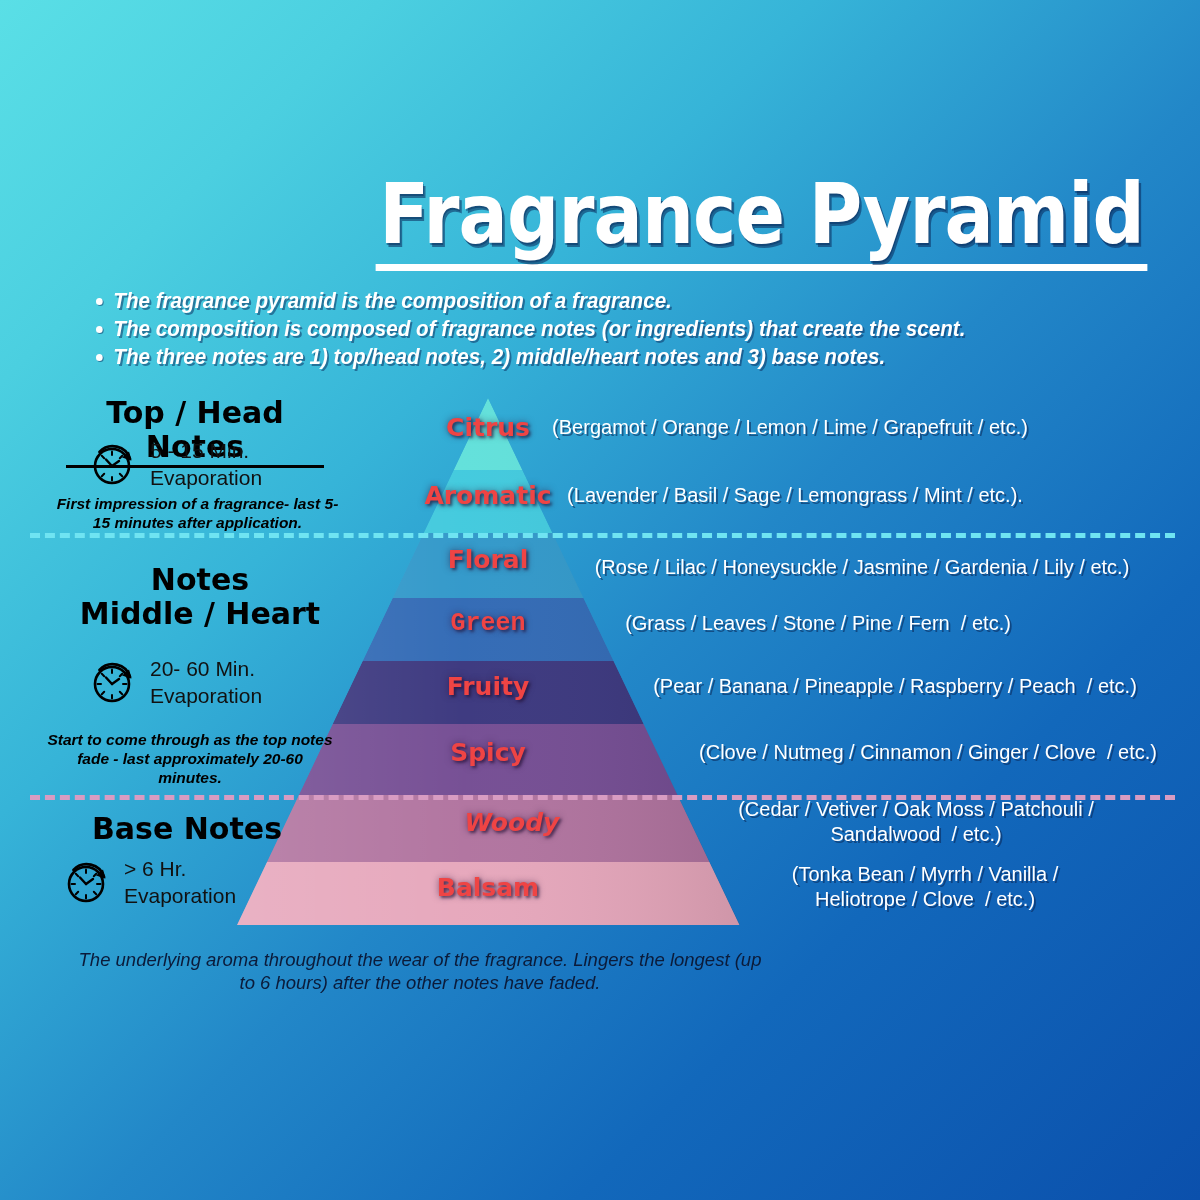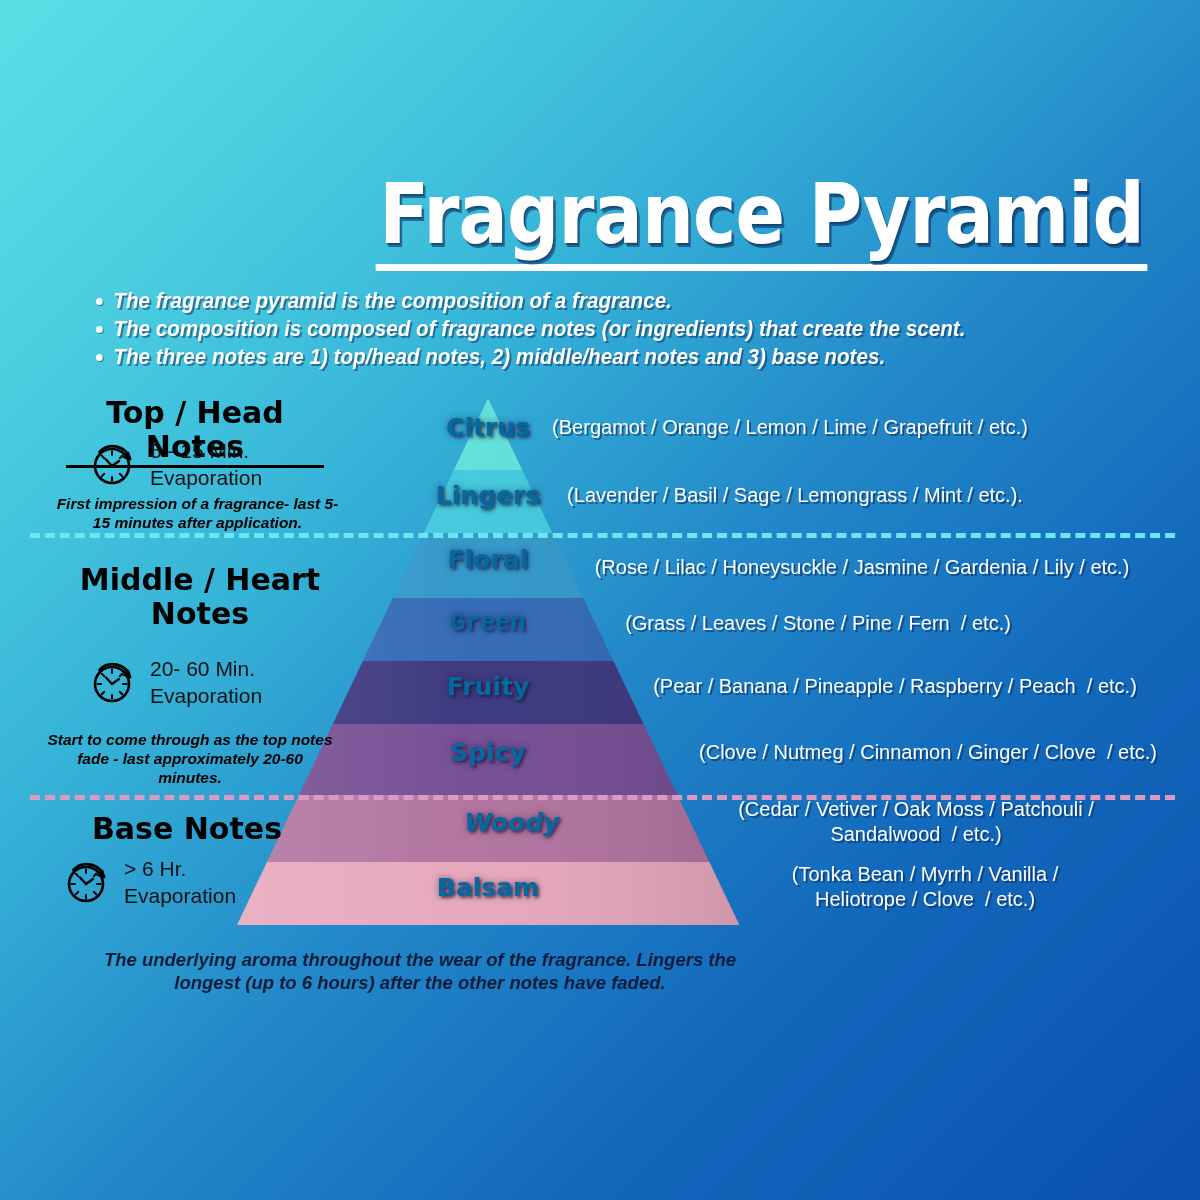--- a/index.html
+++ b/index.html
@@ -67,32 +67,32 @@
 
   .note-caption{
     position:absolute;
     font-style:italic;font-weight:bold;
     font-size:15.5px;line-height:19px;color:#000;
     text-align:center;
   }
 
   .bottom-caption{
     position:absolute;left:70px;top:948px;width:700px;
-    font-style:italic;font-weight:bold;
+    font-style:italic;font-weight:normal;
     font-size:18.5px;line-height:23px;color:#0b1b3a;
     text-align:center;
   }
 
   
   #pyramid{position:absolute;left:0;top:0;width:1200px;height:1200px;pointer-events:none;}
 
   .tier-label{
     position:absolute;
     font-family:"DejaVu Sans", sans-serif;
-    font-weight:bold;color:#0369a1;
+    font-weight:bold;color:#ef4444;
     font-size:25px;line-height:25px;
     text-align:center;white-space:nowrap;
     transform:translate(-50%,-50%);
     text-shadow:0 0 7px rgba(50,20,60,.55), 2px 2px 3px rgba(30,15,50,.6);
   }
   .ing{
     position:absolute;
     color:#ffffff;
     font-size:20px;line-height:25px;
     white-space:pre;
@@ -145,21 +145,21 @@
         <polygon points="332.4231499051233,724 643.5768500948767,724 677.4601518026566,795 298.5398481973434,795" fill="#734b92"></polygon>
         <polygon points="298.5398481973434,795 677.4601518026566,795 709.4345351043644,862 266.56546489563567,862" fill="#b0729e"></polygon>
         <polygon points="266.56546489563567,862 709.4345351043644,862 739.5,925 236.5,925" fill="#e6a6bb"></polygon>
       </g>
     <rect x="237" y="398" width="503" height="527" fill="url(#sheen)" clip-path="url(#pyrclip)"></rect>
   </svg>
 
   <div id="tier-text-layer">
       <div class="tier-label" style="left: 488px; top: 426.8px;">Citrus</div>
       <div class="ing" style="left: 790px; top: 426.8px;">(Bergamot / Orange / Lemon / Lime / Grapefruit / etc.)</div>
-      <div class="tier-label" style="left: 488px; top: 495.2px;">Lingers</div>
+      <div class="tier-label" style="left: 488px; top: 495.2px;">Aromatic</div>
       <div class="ing" style="left: 795px; top: 495.2px; text-align: center;">(Lavender / Basil / Sage / Lemongrass / Mint / etc.).</div>
       <div class="tier-label" style="left: 488px; top: 559px; text-align: center;">Floral</div>
       <div class="ing" style="left: 862px; top: 559px; margin-top: 8px;">(Rose / Lilac / Honeysuckle / Jasmine / Gardenia / Lily / etc.)</div>
       <div class="tier-label" style="left: 488px; top: 623.2px; font-family: Liberation Mono, monospace;">Green</div>
       <div class="ing" style="left: 818px; top: 623.2px;">(Grass / Leaves / Stone / Pine / Fern  / etc.)</div>
       <div class="tier-label" style="left: 488px; top: 686.2px;">Fruity</div>
       <div class="ing" style="left: 895px; top: 686.2px;">(Pear / Banana / Pineapple / Raspberry / Peach  / etc.)</div>
       <div class="tier-label" style="left: 488px; top: 752.4px;">Spicy</div>
       <div class="ing" style="left: 928px; top: 752.4px;">(Clove / Nutmeg / Cinnamon / Ginger / Clove  / etc.)</div>
       <div class="tier-label" style="left: 512px; top: 821.8px; font-style: italic;">Woody</div>
@@ -195,22 +195,22 @@
     </svg>
     <div class="timing-text">
       <div>5 - 15 Min.</div>
       <div>Evaporation</div>
     </div>
   </div>
 
   <div class="note-caption" style="left:55px;top:494px;width:285px;">First impression of a fragrance- last 5-15 minutes after application.</div>
 
   <div class="sec-title" style="left:50px;top:563px;width:300px;">
+    <div>Notes</div>
     <div>Middle / Heart</div>
-    <div>Notes</div>
   </div>
 
   <div class="timing" style="left:88px;top:655px;">
     <svg class="clock" width="52" height="52" viewBox="0 0 52 52">
       <circle cx="24" cy="28" r="17" fill="none" stroke="#000" stroke-width="2.6"></circle>
       <g stroke="#000" stroke-width="2" stroke-linecap="round">
         <line x1="24" y1="13.5" x2="24" y2="17"></line>
         <line x1="24" y1="39" x2="24" y2="42.5"></line>
         <line x1="9.5" y1="28" x2="13" y2="28"></line>
         <line x1="35" y1="28" x2="38.5" y2="28"></line>

